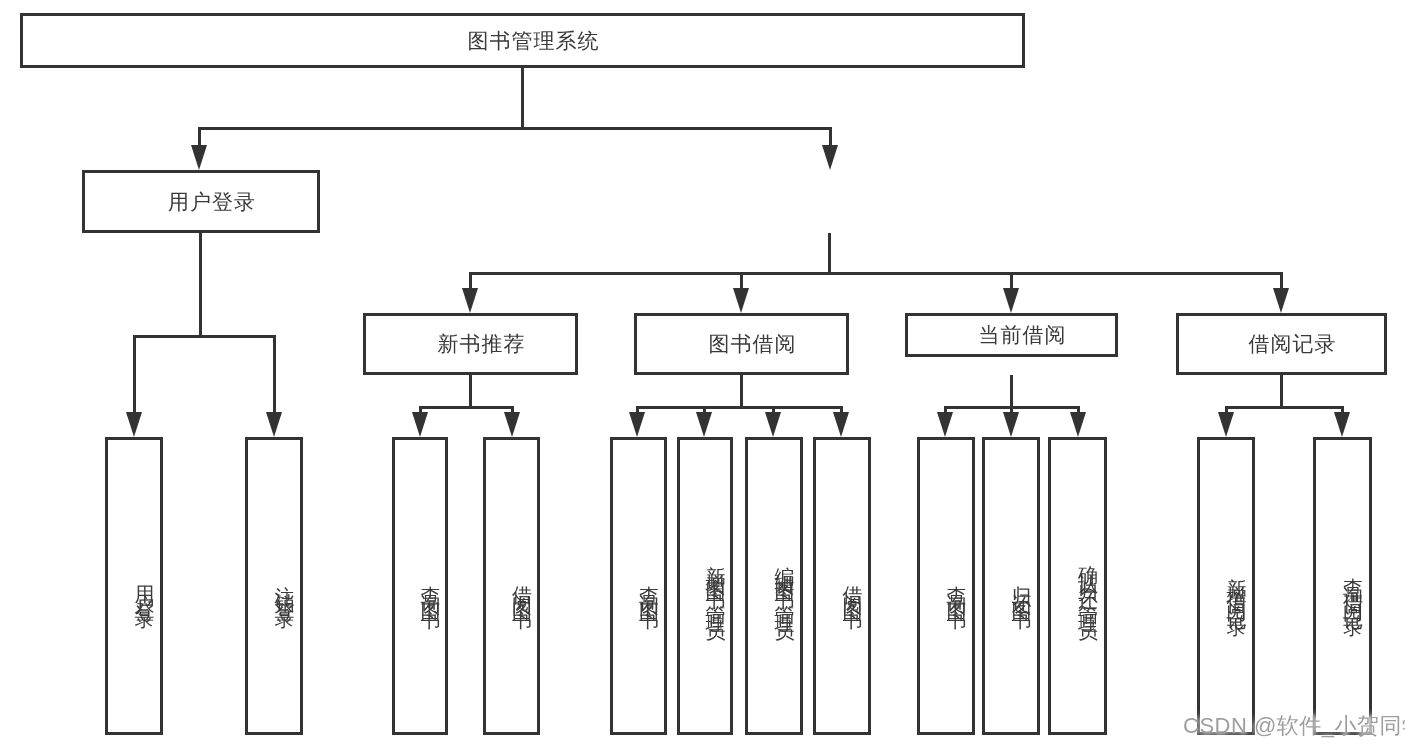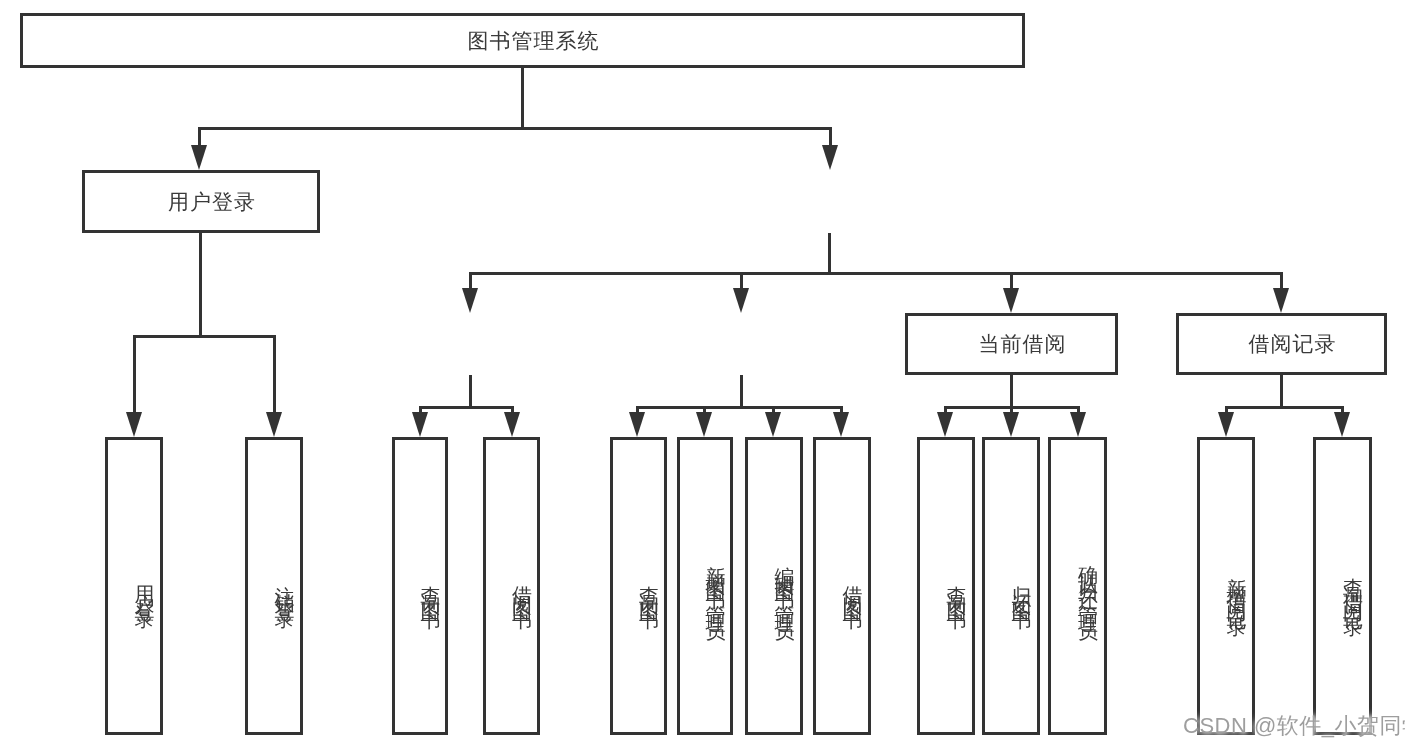--- a/index.html
+++ b/index.html
@@ -62,21 +62,23 @@
 </style>
 </head>
 <body>
 
 <div id="canvas">
 
   <div class="box hbox" style="left:20px;top:13px;width:1005px;height:55px">图书管理系统</div>
 
   <div class="box hbox" style="left:82px;top:170px;width:238px;height:63px">用户登录</div>
 
-  <div class="box hbox" style="left:905px;top:313px;width:213px;height:62px">当前借阅</div>
+  <div class="box hbox" style="left:363px;top:313px;width:215px;height:62px">新书推荐</div>
+  <div class="box hbox" style="left:634px;top:313px;width:215px;height:62px">图书借阅</div>
+  <div class="box hbox" style="left:905px;top:313px;width:213px;height:44px">当前借阅</div>
   <div class="box hbox" style="left:1176px;top:313px;width:211px;height:62px">借阅记录</div>
 
   <div class="box leaf" style="left:105px;top:437px;width:58px;height:298px">用户登录</div>
   <div class="box leaf" style="left:245px;top:437px;width:58px;height:298px">注销登录</div>
 
   <div class="box leaf" style="left:392px;top:437px;width:56px;height:298px">查询图书</div>
   <div class="box leaf" style="left:483px;top:437px;width:57px;height:298px">借阅图书</div>
 
   <div class="box leaf" style="left:610px;top:437px;width:57px;height:298px">查询图书</div>
   <div class="box leaf" style="left:677px;top:437px;width:56px;height:298px">新增图书（管理员）</div>

